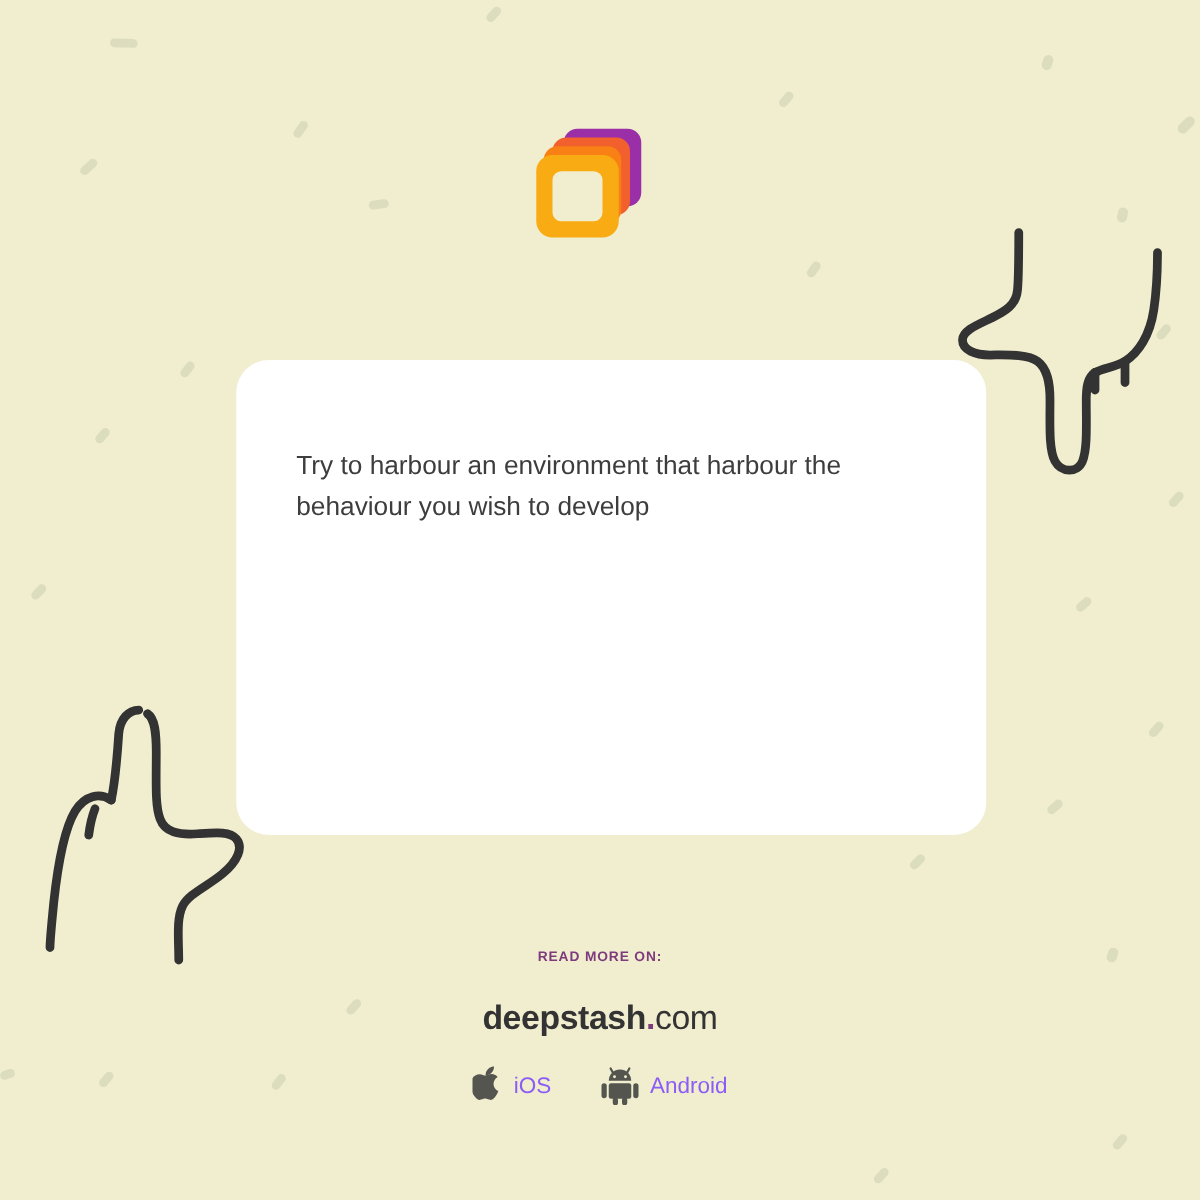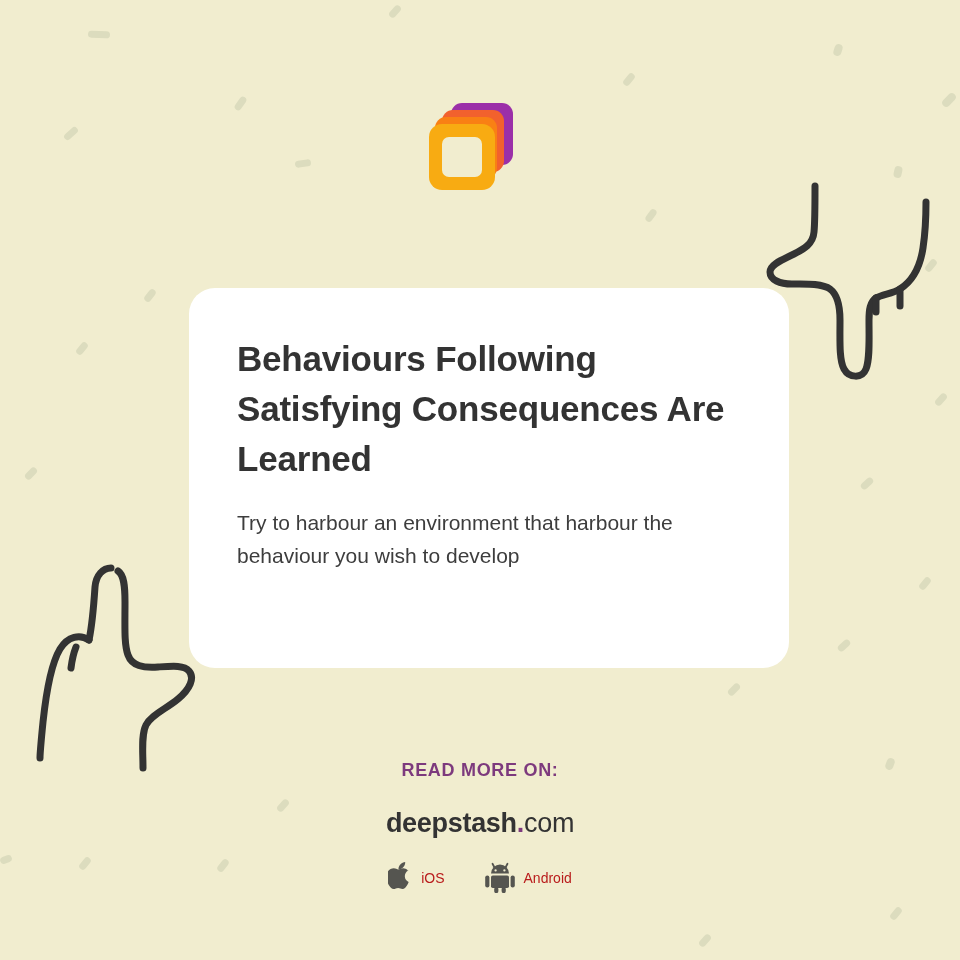--- a/index.html
+++ b/index.html
@@ -129,21 +129,21 @@
 
   
   .footer {
     position: absolute;
     left: 0;
     top: 760px;
     width: 960px;
     text-align: center;
   }
   .read-more {
-    font-size: 18px;
+    font-size: 11px;
     font-weight: bold;
     letter-spacing: 0.7px;
     color: #7d3a7d;
     margin: 0;
   }
   .brand {
     margin: 27px 0 0 0;
     font-size: 27px;
     color: #333333;
     letter-spacing: -0.3px;
@@ -164,22 +164,22 @@
     justify-content: center;
     align-items: center;
     gap: 38px;
   }
   .store {
     display: flex;
     align-items: center;
     gap: 7px;
   }
   .store-label {
-    font-size: 14px;
-    color: #b91c1c;
+    font-size: 18px;
+    color: #8b5cf6;
   }
   .store svg {
     display: block;
   }
 </style>
 </head>
 <body>
 
 <div class="poster">
 
@@ -235,21 +235,20 @@
       <g stroke="#333333" stroke-width="7" stroke-linecap="round" stroke-linejoin="round">
         <path d="M93 16 C85 16 78 23 77 35 C76 50 74 74 71 88"></path>
         <path d="M100 19 C106 23 107 34 107 50 C107 75 106 92 110 103 C114 114 125 116 140 115 C155 114 166 113 171 119 C177 126 172 137 160 147 C148 157 133 163 128 173 C123 183 125 200 125 216"></path>
         <path d="M71 88 C62 82 50 84 42 97 C33 112 28 142 25 170 C23 190 22 202 22 206"></path>
         <path d="M58 95 C56 100 54 108 53 116"></path>
       </g>
     </svg>
   </div>
 
   <div class="card">
-    <h1 class="card-title">Behaviours Following Satisfying Consequences Are Learned</h1>
     <p class="card-subtitle">Try to harbour an environment that harbour the behaviour you wish to develop</p>
   </div>
 
   <div class="footer">
     <p class="read-more">READ MORE ON:</p>
 
     <p class="brand">
       <span class="brand-name">deepstash</span><span class="brand-dot">.</span><span class="brand-tld">com</span>
     </p>
 

